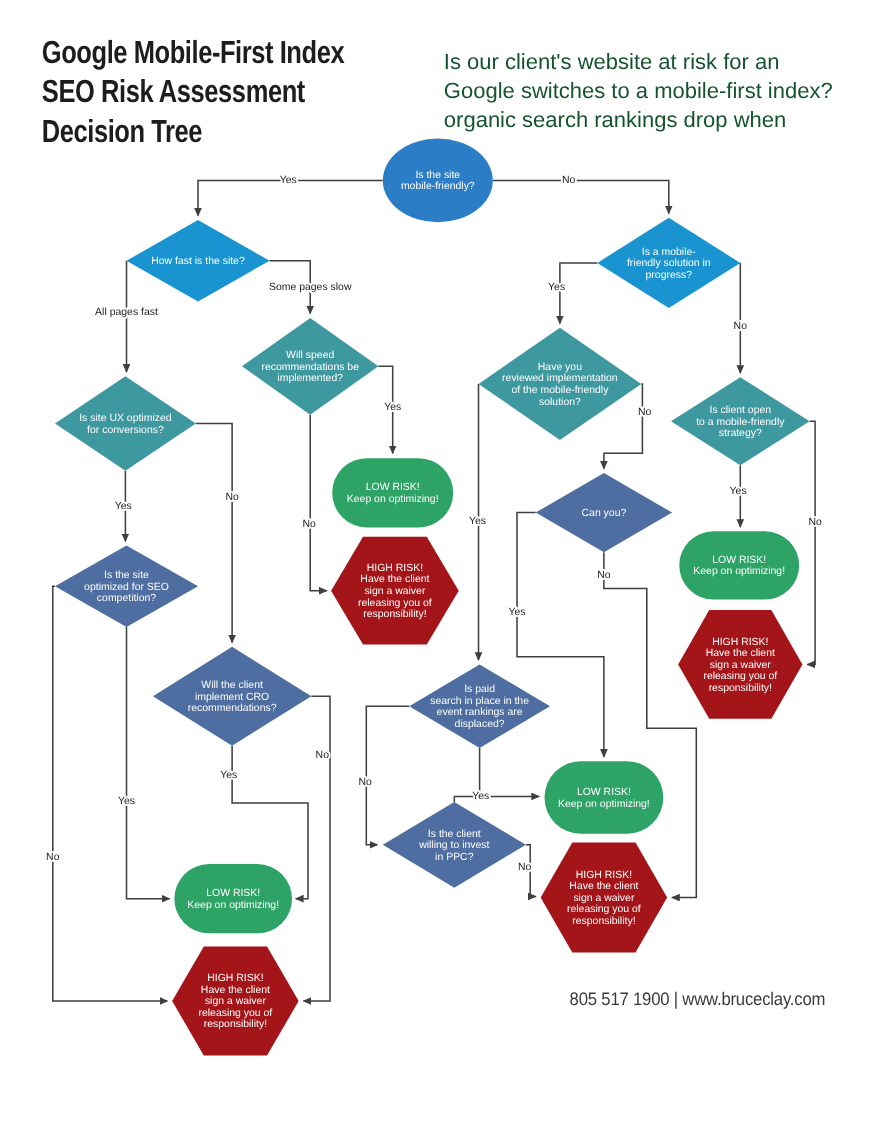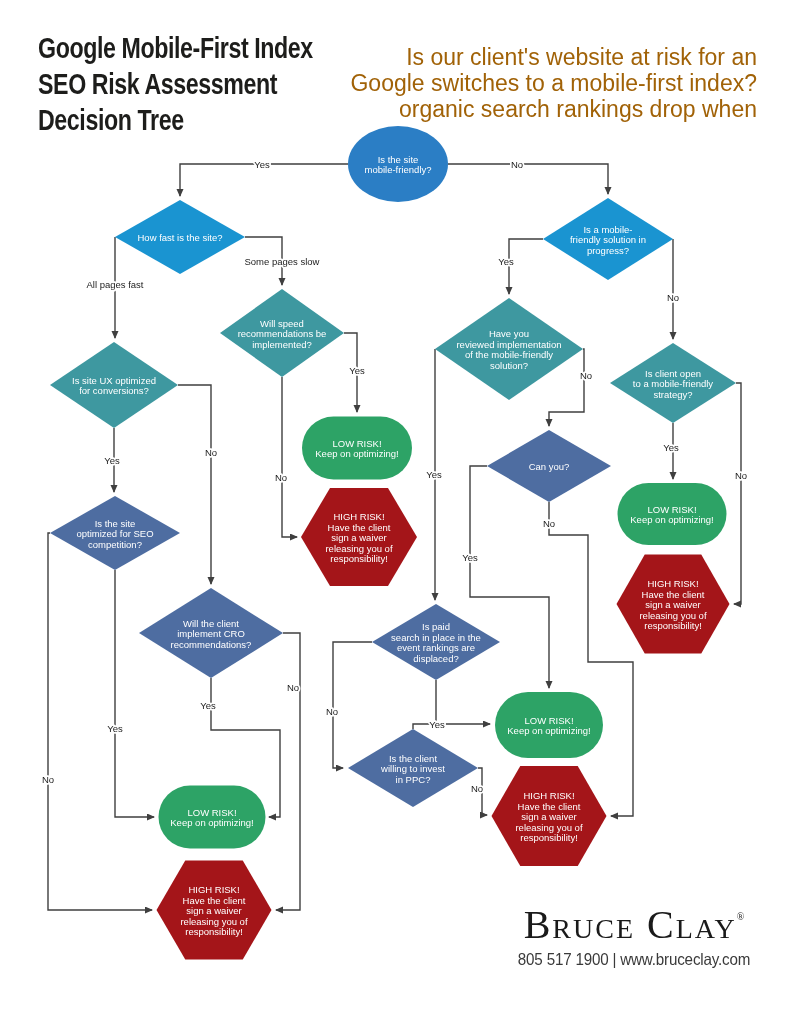--- a/index.html
+++ b/index.html
@@ -1,22 +1,22 @@
 <!DOCTYPE html>
 <html><head>
 <meta charset="utf-8">
 <style>
   html,body{margin:0;padding:0;background:#ffffff;}
   .page{position:relative;width:791px;height:1024px;background:#ffffff;overflow:hidden;
         font-family:"Liberation Sans",sans-serif;}
   .title{position:absolute;left:38px;top:30px;color:#1d1d1b;font-weight:bold;
          font-size:29px;line-height:36px;letter-spacing:-0.5px;
          transform:scaleX(0.80);transform-origin:0 0;white-space:nowrap;}
-  .question{position:absolute;right:34px;top:44px;color:#a16207;font-size:23px;
-            line-height:26px;text-align:right;}
+  .question{position:absolute;right:34px;top:44px;color:#14532d;font-size:20px;
+            line-height:26px;}
   #flow{position:absolute;left:0;top:0;}
   .node-text{font:9.5px "Liberation Sans",sans-serif;fill:#ffffff;}
   .edge-label{font:9.5px "Liberation Sans",sans-serif;fill:#1c1c1c;
               paint-order:stroke;stroke:#ffffff;stroke-width:3.5px;stroke-linejoin:round;}
   svg text{dominant-baseline:central;}
   .footer{position:absolute;left:484px;top:896px;width:300px;text-align:center;color:#1a1a1a;}
   .logo{font-family:"Liberation Serif",serif;font-variant:small-caps;font-size:40px;
         letter-spacing:2px;line-height:42px;white-space:nowrap;}
   .logo sup{font-size:10px;font-variant:normal;vertical-align:18px;letter-spacing:0;}
   .contact{margin-top:4px;font-size:16.5px;color:#3a3a3a;letter-spacing:-0.2px;
@@ -168,17 +168,16 @@
     <div>Decision Tree</div>
   </div>
 
   <div class="question">
     <div>Is our client's website at risk for an</div>
     <div>Google switches to a mobile-first index?</div>
     <div>organic search rankings drop when</div>
   </div>
 
   <div class="footer">
-    <div class="logo"><span>Bruce Clay</span><sup>®</sup></div>
     <div class="contact">805 517 1900 | www.bruceclay.com</div>
   </div>
 
 </div>
 
 </body></html>

